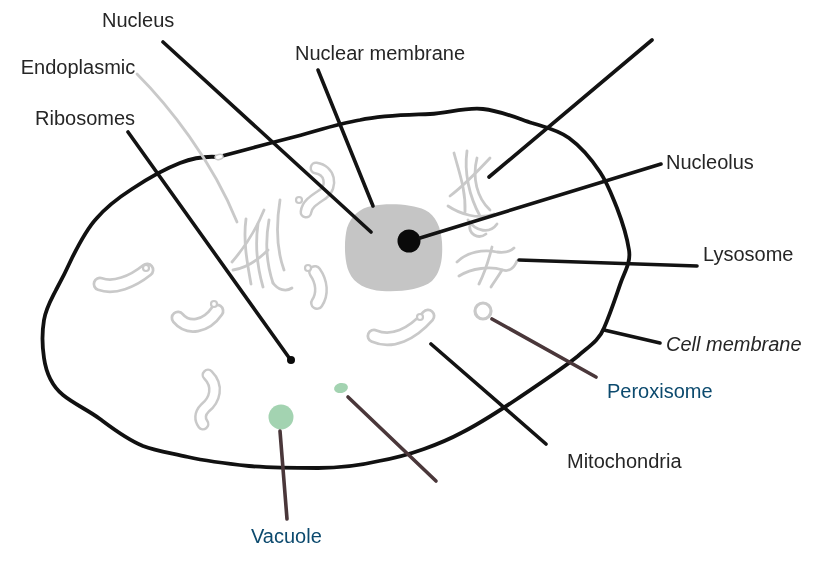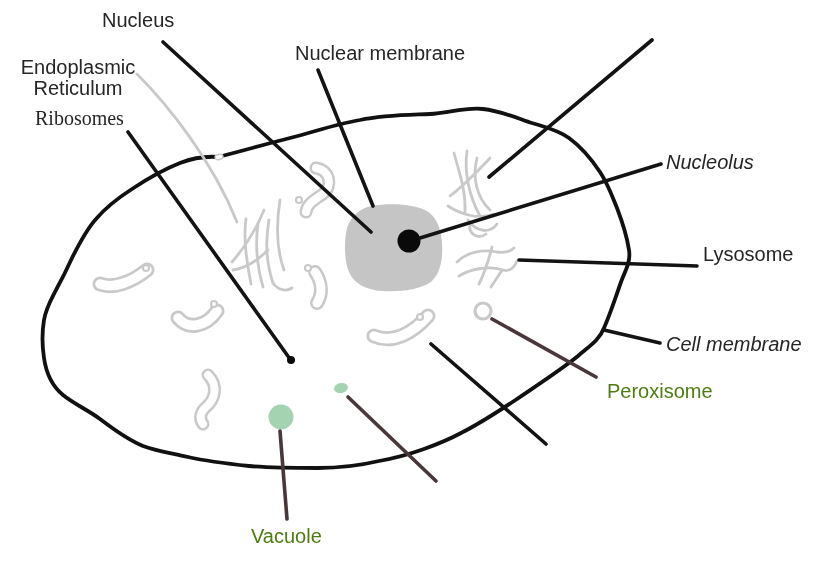--- a/index.html
+++ b/index.html
@@ -12,21 +12,21 @@
   .squiggle{fill:none;stroke:#c9c9c9;stroke-width:2.8;stroke-linecap:round;}
   .tube-outer{fill:none;stroke:#c9c9c9;stroke-width:15;stroke-linecap:round;stroke-linejoin:round;}
   .tube-inner{fill:none;stroke:#ffffff;stroke-width:9.5;stroke-linecap:round;stroke-linejoin:round;}
   .tiny-circle{fill:#ffffff;stroke:#c9c9c9;stroke-width:2.2;}
   .peroxi{fill:#ffffff;stroke:#c9c9c9;stroke-width:3.2;}
   .green{fill:#a3d3b1;}
   .leader-black{stroke:#131313;stroke-width:3.6;stroke-linecap:round;fill:none;}
   .leader-brown{stroke:#4a373a;stroke-width:3.6;stroke-linecap:round;fill:none;}
   .leader-gray{stroke:#c9c9c9;stroke-width:2.8;stroke-linecap:round;fill:none;}
   .lbl{position:absolute;font-size:20px;line-height:21px;color:#262626;white-space:nowrap;}
-  .lbl.brown{color:#4d7c0f;}
+  .lbl.brown{color:#0c4a6e;}
   .lbl.center{text-align:center;white-space:normal;}
 </style>
 </head>
 <body>
 
 <div id="stage">
 
   <svg id="cell-svg" width="834" height="562" viewBox="0 0 834 562">
 
     <path class="membrane" d="
@@ -147,23 +147,23 @@
     <line class="leader-black" x1="660" y1="343" x2="604" y2="330"></line>
     <line class="leader-black" x1="546" y1="444" x2="431" y2="344"></line>
     <line class="leader-brown" x1="492" y1="319" x2="596" y2="377"></line>
     <line class="leader-brown" x1="348" y1="397" x2="436" y2="481"></line>
     <line class="leader-brown" x1="280" y1="431" x2="287" y2="519"></line>
   </svg>
 
   <div class="lbl" style="left:102px;top:10px;">Nucleus</div>
   <div class="lbl center" style="left:8px;top:49px;width:140px;margin-top:8px;">
     <div>Endoplasmic</div>
-    <div>Reticulum</div>
   </div>
-  <div class="lbl" style="left:35px;top:108px;font-family:Liberation Serif, serif;">Ribosomes</div>
+  <div class="lbl" style="left:35px;top:108px;">Ribosomes</div>
   <div class="lbl" style="left:295px;top:43px;text-align:right;">Nuclear membrane</div>
-  <div class="lbl" style="left:666px;top:152px;font-style:italic;">Nucleolus</div>
+  <div class="lbl" style="left:666px;top:152px;">Nucleolus</div>
   <div class="lbl" style="left:703px;top:244px;">Lysosome</div>
   <div class="lbl" style="left:666px;top:334px;font-style:italic;">Cell membrane</div>
   <div class="lbl brown" style="left:607px;top:381px;">Peroxisome</div>
+  <div class="lbl" style="left:567px;top:451px;">Mitochondria</div>
   <div class="lbl brown" style="left:251px;top:526px;">Vacuole</div>
 
 </div>
 
 </body></html>

